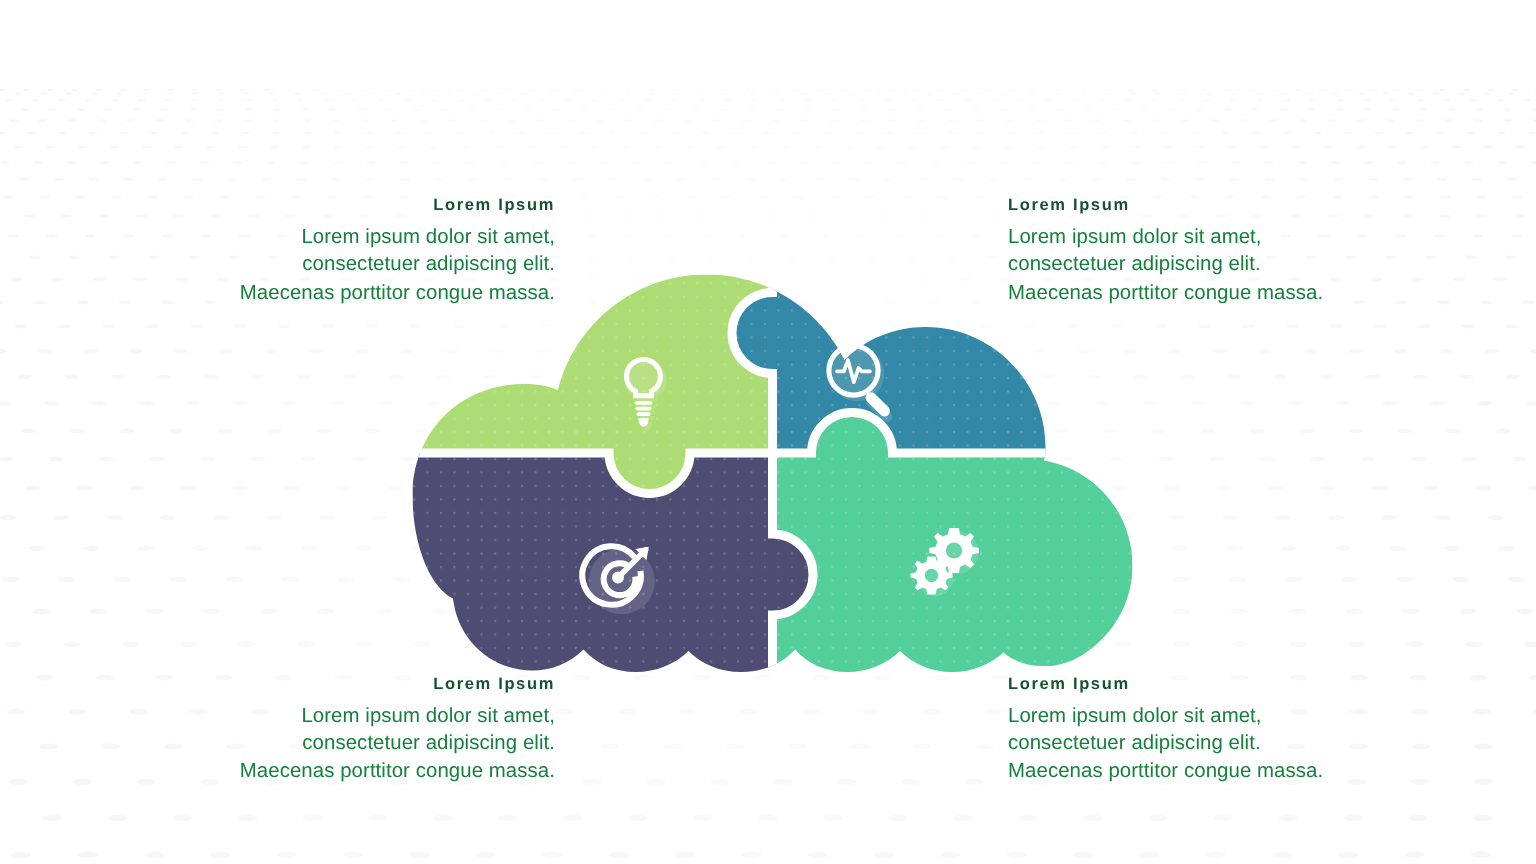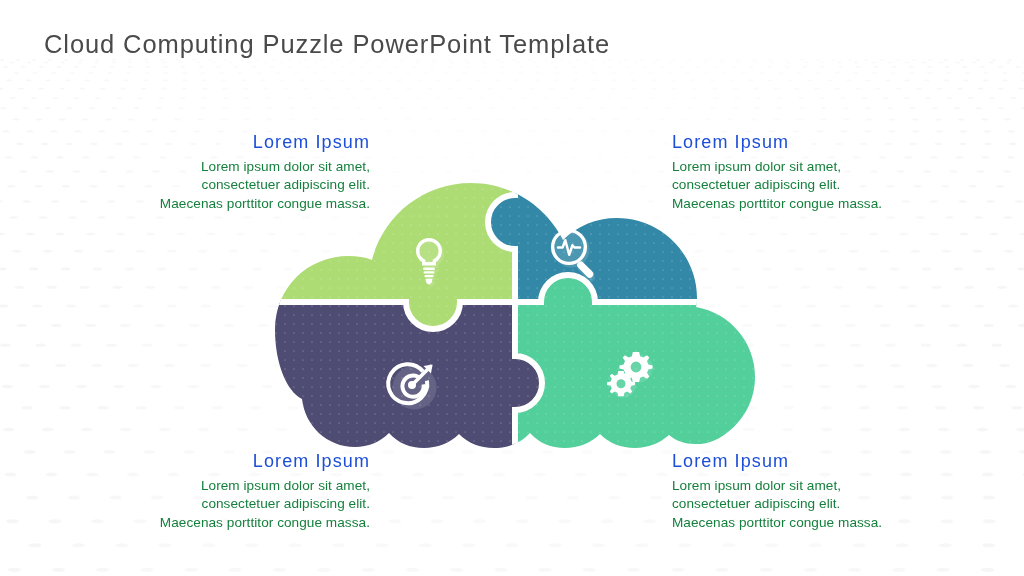--- a/index.html
+++ b/index.html
@@ -37,23 +37,23 @@
     white-space: nowrap;
     z-index: 5;
   }
   
   .txt {
     position: absolute;
     z-index: 6;
     width: 300px;
   }
   .txt .hd {
-    font-size: 18px;
-    font-weight: normal;
-    color: #1d4ed8;
+    font-size: 11px;
+    font-weight: bold;
+    color: #14532d;
     letter-spacing: 1.1px;
     margin: 0 0 4px 0;
     line-height: 1.25;
   }
   .txt .bd {
     font-size: 13.6px;
     color: #15803d;
     line-height: 1.37;
     margin: 0;
     letter-spacing: 0.05px;
@@ -1410,21 +1410,20 @@
         <ellipse cx="759.6" cy="594.7" rx="6.86" ry="2.16" opacity="0.289"></ellipse>
         <ellipse cx="804.7" cy="594.7" rx="6.86" ry="2.16" opacity="0.289"></ellipse>
         <ellipse cx="849.8" cy="594.7" rx="6.86" ry="2.16" opacity="0.289"></ellipse>
         <ellipse cx="894.9" cy="594.7" rx="6.86" ry="2.16" opacity="0.292"></ellipse>
         <ellipse cx="940.0" cy="594.7" rx="6.86" ry="2.16" opacity="0.327"></ellipse>
         <ellipse cx="985.1" cy="594.7" rx="6.86" ry="2.16" opacity="0.340"></ellipse>
         <ellipse cx="1030.3" cy="594.7" rx="6.86" ry="2.16" opacity="0.340"></ellipse>
       </g>
   </svg>
 
-  <div class="slide-title">Cloud Computing Puzzle PowerPoint Template</div>
 
   <div class="cloud-wrap">
     <svg viewBox="0 0 500 290" xmlns="http://www.w3.org/2000/svg">
       <defs>
 
         <pattern id="dotTex" width="9" height="9" patternUnits="userSpaceOnUse">
           <circle cx="2" cy="2" r="0.85" fill="#ffffff" opacity="0.20"></circle>
         </pattern>
 
         <clipPath id="cloudClip">

